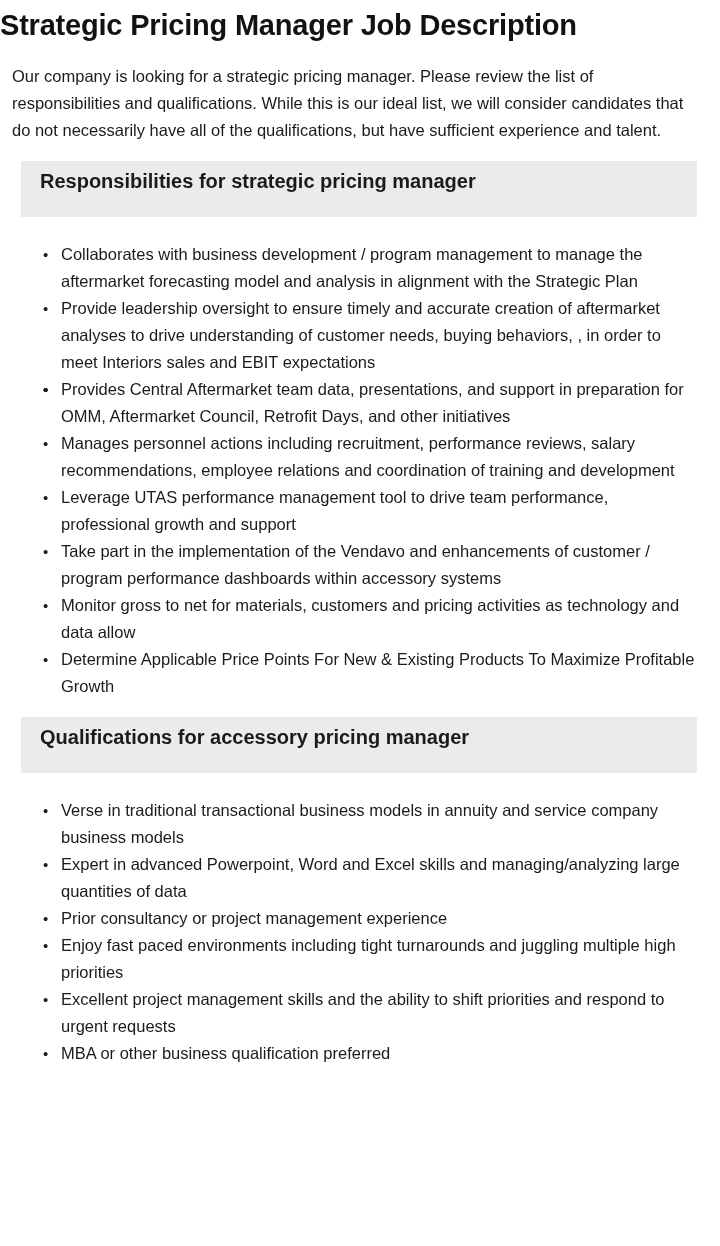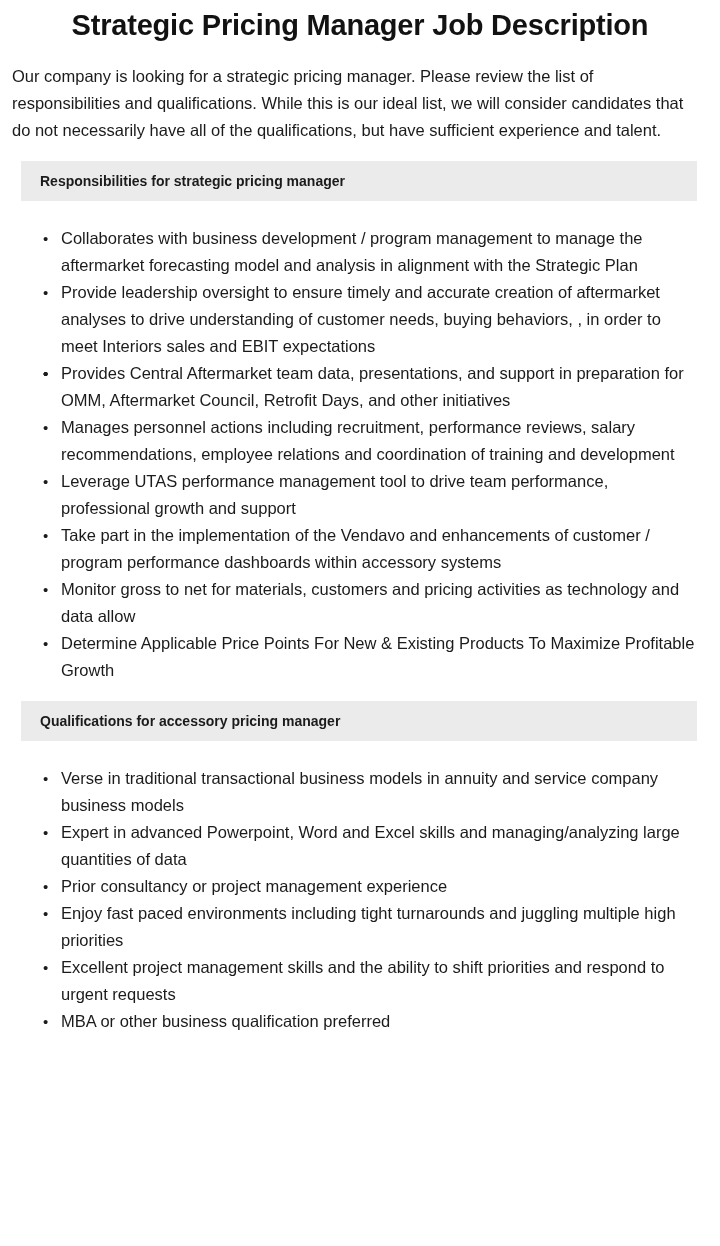--- a/index.html
+++ b/index.html
@@ -11,37 +11,37 @@
     font-family: "Liberation Sans", "DejaVu Sans", sans-serif;
     color: #1b1b1b;
   }
   .page {
     width: 720px;
     height: 1246px;
     background: #ffffff;
   }
   h1.doc-title {
     padding-top: 7px;
-    text-align: center;
+    text-align: left;
     font-size: 29px;
     line-height: 36px;
     font-weight: bold;
     letter-spacing: -0.2px;
     color: #121212;
   }
   p.intro {
     margin: 20px 20px 0 12px;
     font-size: 16.5px;
     line-height: 27px;
   }
   .section-header {
     margin: 17px 23px 0 21px;
     background: #EBEBEB;
-    padding: 10px 18px 10px 19px;
-    font-size: 14px;
+    padding: 10px 18px 26px 19px;
+    font-size: 20px;
     line-height: 20px;
     font-weight: bold;
     color: #1b1b1b;
   }
   ul.bullet-list {
     list-style: none;
     margin: 24px 20px 0 20px;
     padding: 0;
   }
   ul.bullet-list li {

